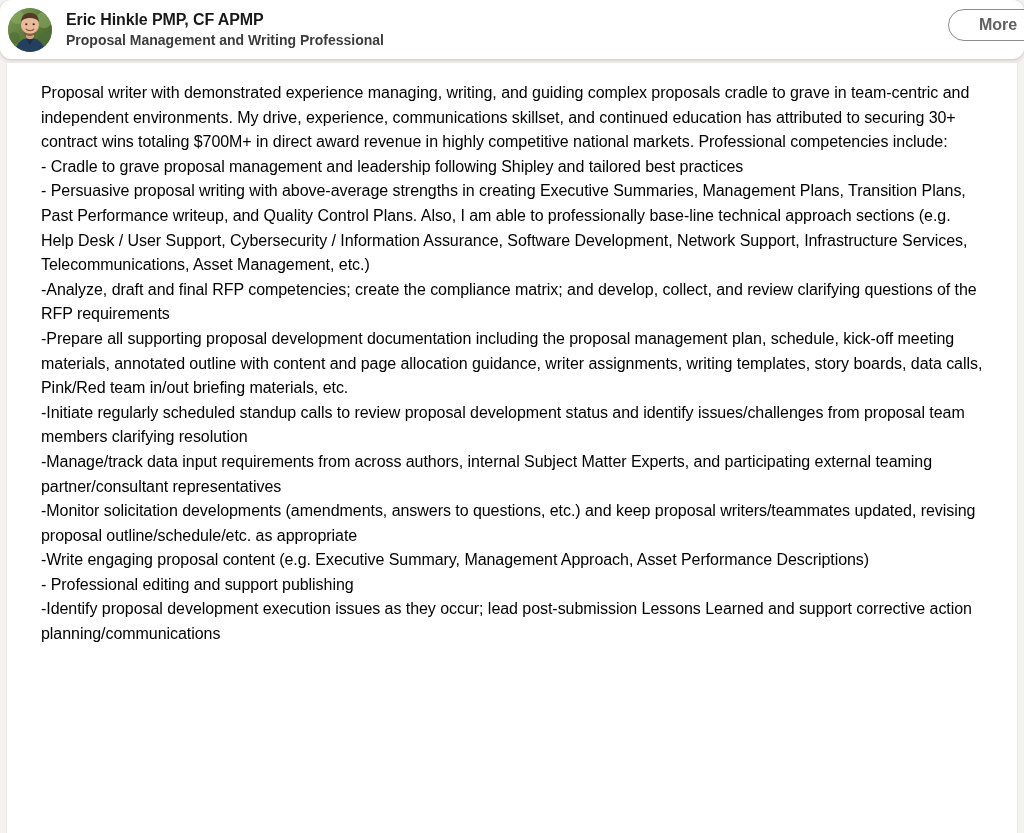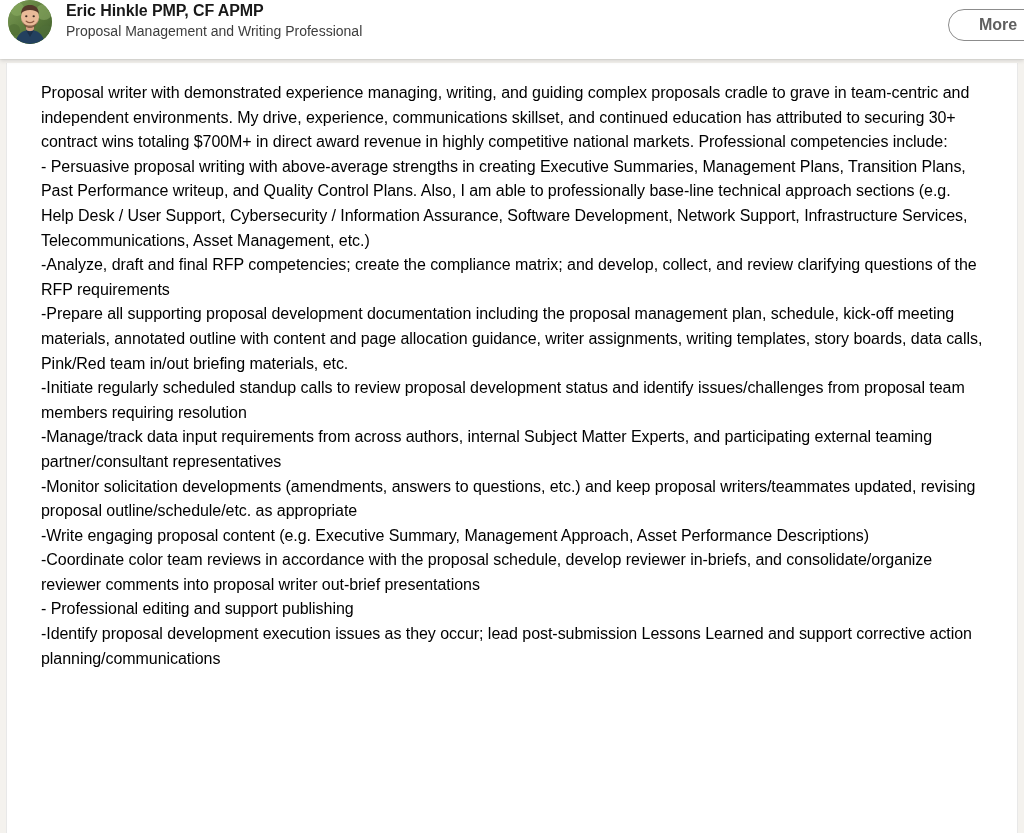--- a/index.html
+++ b/index.html
@@ -16,24 +16,25 @@
     -webkit-font-smoothing: antialiased;
   }
 
   
   .profile-header {
     position: relative;
     width: 1024px;
     height: 59px;
     background: #ffffff;
     display: flex;
-    align-items: flex-start;
+    align-items: center;
     padding: 0 0 0 8px;
     box-shadow: 0 2px 4px rgba(0,0,0,0.12), 0 0 0 1px rgba(0,0,0,0.04);
     z-index: 20;
+    border-radius: 11px;
   }
 
   .avatar {
     width: 44px;
     height: 44px;
     border-radius: 50%;
     flex: 0 0 44px;
     overflow: hidden;
     position: relative;
     background: #6f8f4e;
@@ -56,20 +57,21 @@
     line-height: 1.35;
     letter-spacing: -0.1px;
     white-space: nowrap;
   }
 
   .identity-headline {
     font-size: 14px;
     color: #3d3d3d;
     line-height: 1.4;
     white-space: nowrap;
+    font-weight: bold;
   }
 
   .header-actions {
     position: absolute;
     left: 948px;
     top: 9px;
     display: flex;
     align-items: center;
   }
 
@@ -174,25 +176,25 @@
 
   <div class="header-actions">
     <button class="more-button">More</button>
   </div>
 </div>
 
 <div class="content-scroll">
   <div class="about-card">
     <div class="about-body">
         <p>Proposal writer with demonstrated experience managing, writing, and guiding complex proposals cradle to grave in team-centric and independent environments. My drive, experience, communications skillset, and continued education has attributed to securing 30+ contract wins totaling $700M+ in direct award revenue in highly competitive national markets. Professional competencies include:</p>
+        <p>- Cradle to grave proposal management and leadership following Shipley and tailored best practices</p>
         <p>- Persuasive proposal writing with above-average strengths in creating Executive Summaries, Management Plans, Transition Plans, Past Performance writeup, and Quality Control Plans. Also, I am able to professionally base-line technical approach sections (e.g. Help Desk / User Support, Cybersecurity / Information Assurance, Software Development, Network Support, Infrastructure Services, Telecommunications, Asset Management, etc.)</p>
         <p>-Analyze, draft and final RFP competencies; create the compliance matrix; and develop, collect, and review clarifying questions of the RFP requirements</p>
         <p>-Prepare all supporting proposal development documentation including the proposal management plan, schedule, kick-off meeting materials, annotated outline with content and page allocation guidance, writer assignments, writing templates, story boards, data calls, Pink/Red team in/out briefing materials, etc.</p>
-        <p>-Initiate regularly scheduled standup calls to review proposal development status and identify issues/challenges from proposal team members requiring resolution</p>
+        <p>-Initiate regularly scheduled standup calls to review proposal development status and identify issues/challenges from proposal team members clarifying resolution</p>
         <p>-Manage/track data input requirements from across authors, internal Subject Matter Experts, and participating external teaming partner/consultant representatives</p>
         <p>-Monitor solicitation developments (amendments, answers to questions, etc.) and keep proposal writers/teammates updated, revising proposal outline/schedule/etc. as appropriate</p>
         <p>-Write engaging proposal content (e.g. Executive Summary, Management Approach, Asset Performance Descriptions)</p>
-        <p>-Coordinate color team reviews in accordance with the proposal schedule, develop reviewer in-briefs, and consolidate/organize reviewer comments into proposal writer out-brief presentations</p>
         <p>- Professional editing and support publishing</p>
         <p>-Identify proposal development execution issues as they occur; lead post-submission Lessons Learned and support corrective action planning/communications</p>
       </div>
   </div>
 </div>
 
 </body></html>

